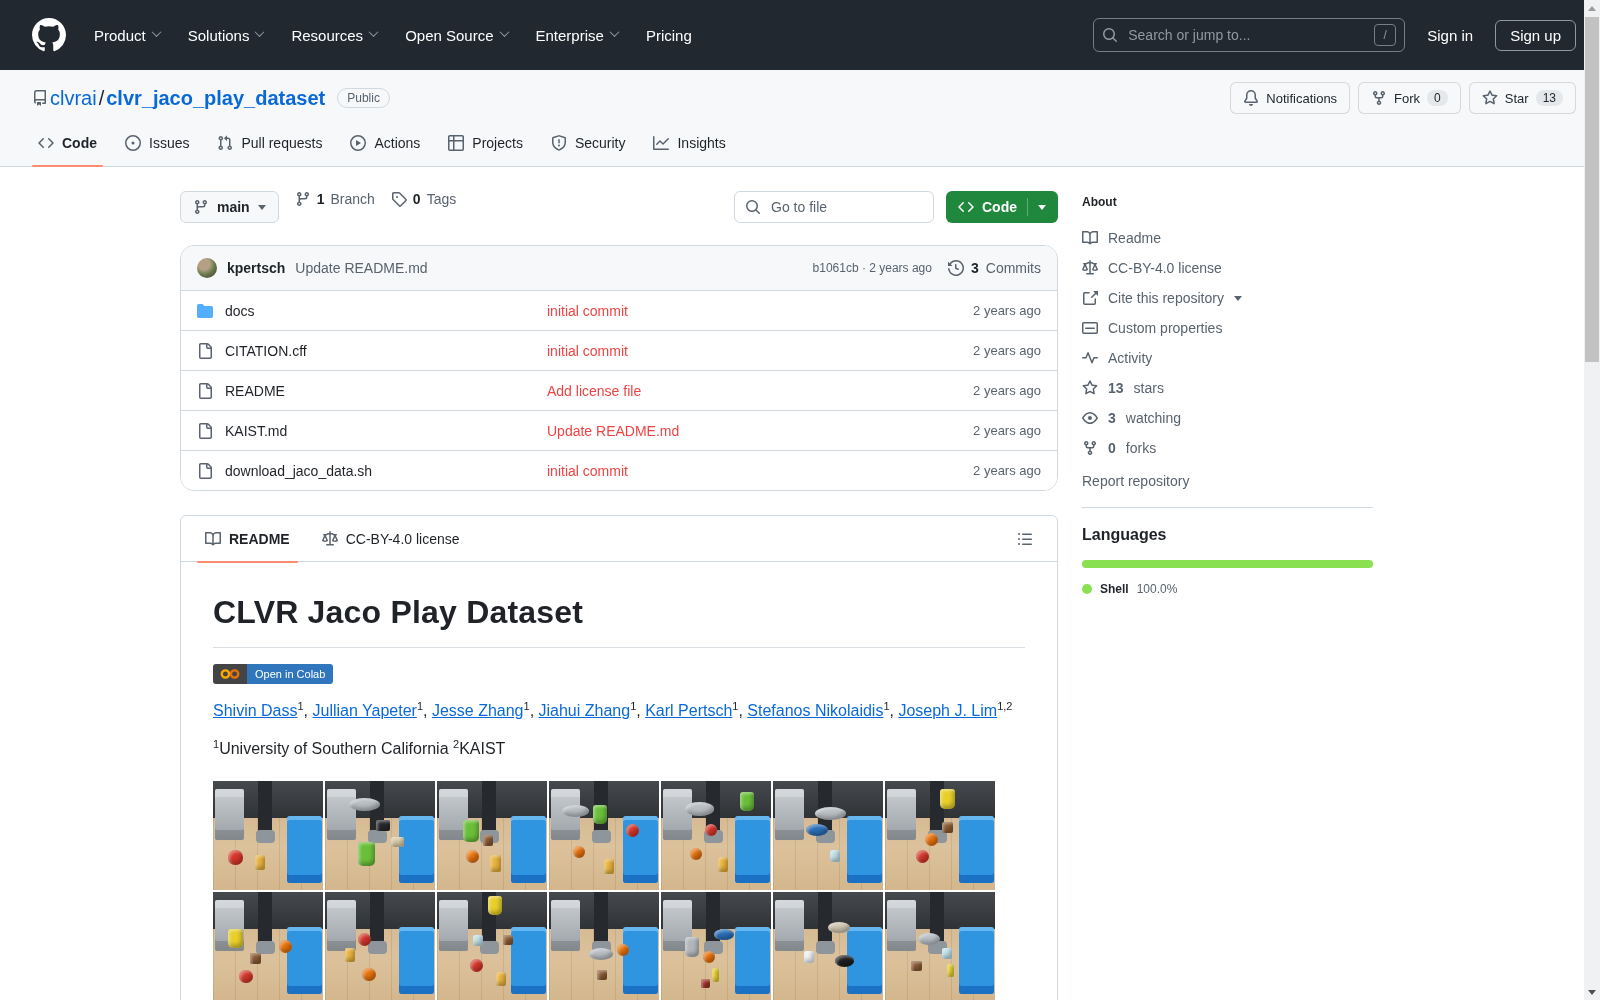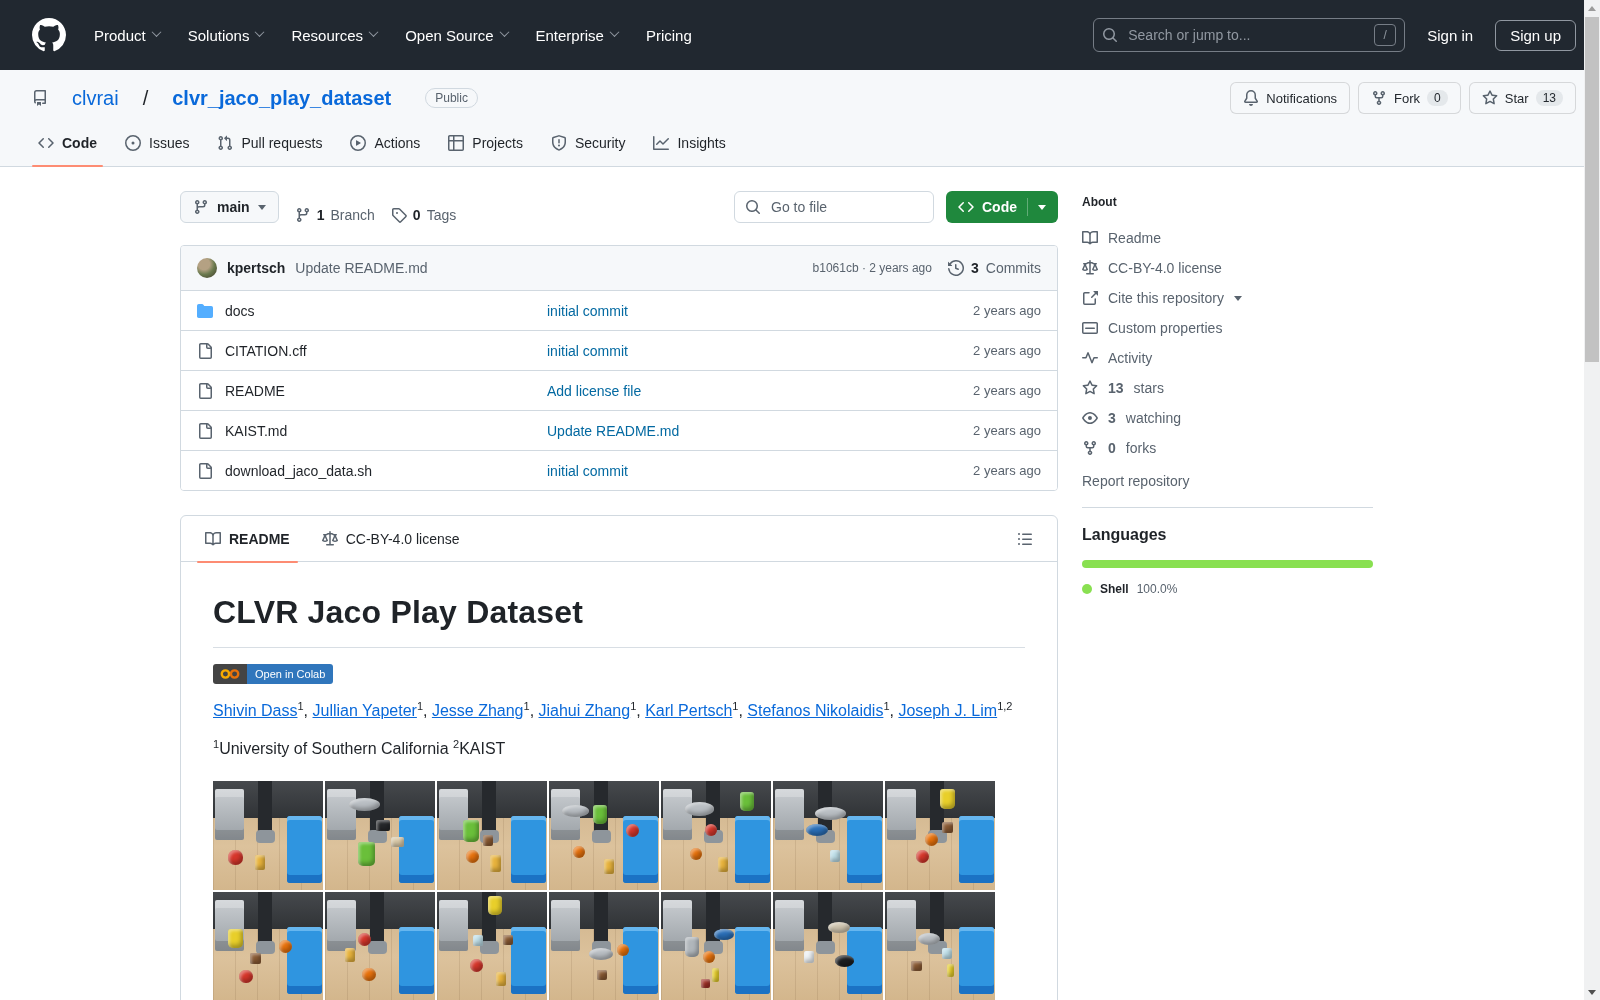--- a/index.html
+++ b/index.html
@@ -44,21 +44,21 @@
   .signin { color:#ffffff; font-size:15px; padding:6px 8px; }
   .signup {
     color:#ffffff; font-size:15px; border:1px solid #9198a1; border-radius:6px; padding:6px 14px;
   }
 
   
   .repo-header { background:#f6f8fa; border-bottom:1px solid #d1d9e0; }
   .repo-title-row {
     display:flex; align-items:center; padding:16px 24px 8px 32px; height:48px;
   }
-  .repo-crumb { display:flex; align-items:center; gap:24px; flex:1; }
+  .repo-crumb { display:flex; align-items:center; gap:2px; flex:1; }
   .repo-icon { color:#59636e; }
   .crumb-owner { font-size:20px; color:#0969da; }
   .crumb-sep { font-size:20px; color:#1f2328; }
   .crumb-name { font-size:20px; font-weight:bold; color:#0969da; }
   .visibility-badge {
     margin-left:10px; font-size:12px; color:#59636e; border:1px solid #d1d9e0;
     border-radius:999px; padding:2px 9px; background:transparent;
   }
   .header-actions { display:flex; gap:8px; }
   .hbtn {
@@ -82,21 +82,21 @@
     content:""; position:absolute; left:8px; right:8px; bottom:-1px; height:2px;
     background:#fd8c73; border-radius:3px;
   }
 
   
   .content { display:flex; gap:24px; margin:24px 0 0 180px; width:1193px; }
   .main-col { width:878px; flex:0 0 878px; }
   .side-col { width:291px; flex:0 0 291px; padding-top:4px; }
 
   
-  .toolbar { display:flex; align-items:flex-end; }
+  .toolbar { display:flex; align-items:flex-start; }
   .branch-btn {
     display:flex; align-items:center; gap:8px; height:32px; padding:0 12px;
     background:#f6f8fa; border:1px solid #d1d9e0; border-radius:6px; cursor:pointer;
   }
   .branch-btn .icon { color:#59636e; }
   .branch-btn .lbl { font-weight:bold; font-size:14px; }
   .tri { width:0; height:0; border-left:4px solid transparent; border-right:4px solid transparent; border-top:5px solid #59636e; }
   .meta-link { display:flex; align-items:center; gap:6px; margin-left:16px; color:#59636e; font-size:14px; cursor:pointer; }
   .meta-link b { color:#1f2328; }
   .toolbar-spacer { flex:1; }
@@ -108,42 +108,42 @@
   .gotofile input::placeholder { color:#59636e; }
   .code-btn {
     margin-left:12px; height:32px; background:#1f883d; color:#fff; border-radius:6px;
     display:flex; align-items:center; padding:0 12px; gap:8px; cursor:pointer; font-size:14px;
   }
   .code-btn .lbl { font-weight:bold; }
   .code-btn .divider { width:1px; height:18px; background:rgba(255,255,255,0.3); margin:0 2px; }
   .code-btn .tri { border-top-color:#fff; }
 
   
-  .file-box { margin-top:22px; border:1px solid #d1d9e0; border-radius:4px; overflow:hidden; }
+  .file-box { margin-top:22px; border:1px solid #d1d9e0; border-radius:14px; overflow:hidden; }
   .commit-bar {
     height:44px; background:#f6f8fa; display:flex; align-items:center; padding:0 16px; gap:10px;
   }
   .avatar {
     width:20px; height:20px; border-radius:50%; flex:0 0 auto;
     background:radial-gradient(circle at 35% 30%, #b4a183 0 30%, #6a7a4e 55%, #3c3425 100%);
   }
   .commit-author { font-weight:bold; font-size:14px; }
   .commit-msg { color:#59636e; font-size:14px; }
   .commit-right { margin-left:auto; display:flex; align-items:center; gap:16px; }
   .commit-sha { color:#59636e; font-size:12px; }
   .commit-count { display:flex; align-items:center; gap:7px; color:#59636e; font-size:14px; cursor:pointer; }
   .commit-count b { color:#1f2328; }
   .file-row {
     display:grid; grid-template-columns: 350px 1fr 120px; align-items:center;
     height:40px; padding:0 16px; border-top:1px solid #d1d9e0; background:#fff;
   }
   .file-name { display:flex; align-items:center; gap:12px; font-size:14px; color:#1f2328; cursor:pointer; }
   .file-name .icon { color:#59636e; }
   .file-name .icon.folder { color:#54aeff; }
-  .file-msg { color:#0369a1; font-size:14px; cursor:pointer; }
+  .file-msg { color:#ef4444; font-size:14px; cursor:pointer; }
   .file-time { color:#59636e; font-size:13px; text-align:right; }
 
   
   .readme-card { margin-top:24px; border:1px solid #d1d9e0; border-radius:6px; background:#fff; }
   .readme-header { display:flex; align-items:center; border-bottom:1px solid #d1d9e0; padding:0 8px; height:46px; }
   .readme-tab {
     display:flex; align-items:center; gap:8px; padding:0 16px; height:46px; position:relative;
     font-size:14px; color:#1f2328; cursor:pointer;
   }
   .readme-tab .icon { color:#59636e; }

